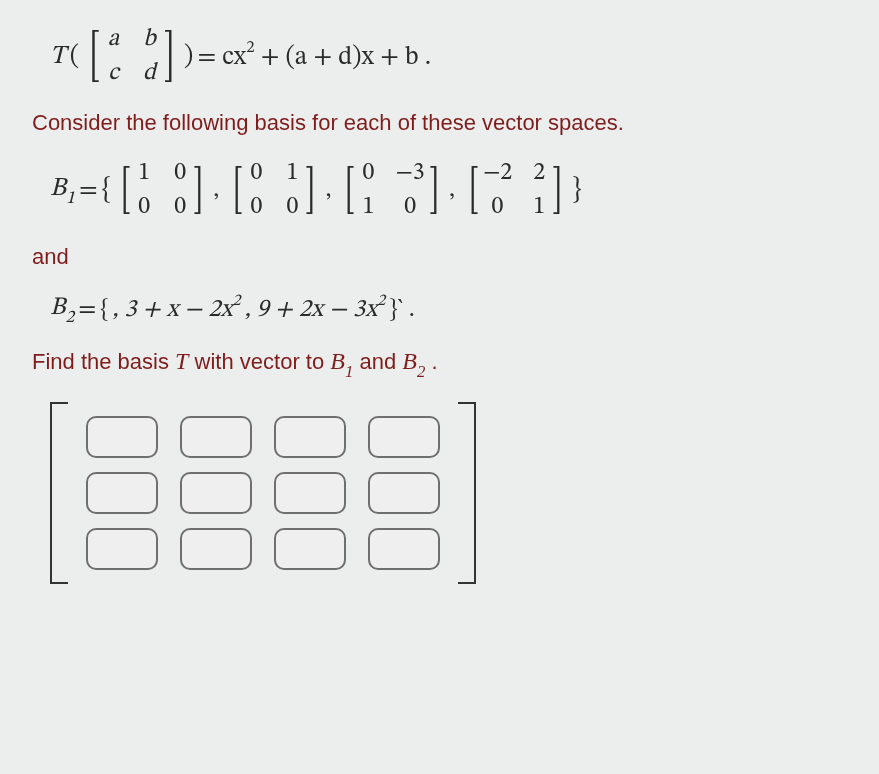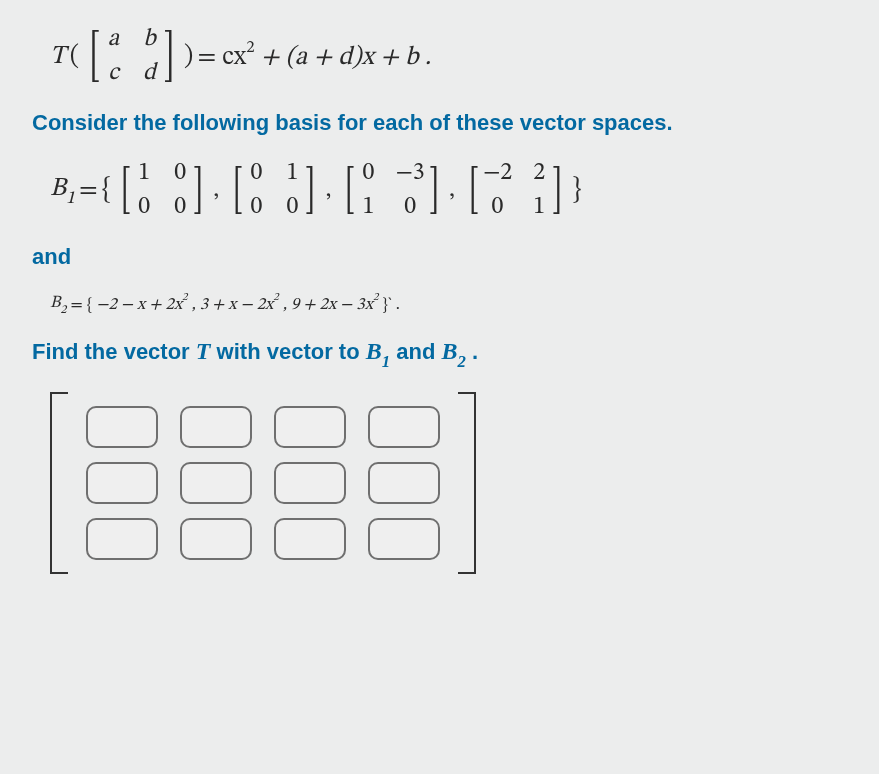--- a/index.html
+++ b/index.html
@@ -18,22 +18,21 @@
     display: flex;
     align-items: center;
     gap: 4px;
   }
   .ital { font-style: italic; }
   .sup { font-size: 0.65em; vertical-align: super; position: relative; top: -2px; }
   .sub { font-size: 0.7em; vertical-align: sub; position: relative; top: 2px; }
   .prose {
     font-family: Verdana, Arial, sans-serif;
     font-size: 22px;
-    color: #0369a1;
-    font-weight: bold;
+    color: #7f1d1d;
   }
   .bracket-matrix {
     display: inline-flex;
     align-items: center;
     margin: 0 2px;
   }
   .bracket {
     font-size: 56px;
     line-height: 48px;
     font-weight: 300;
@@ -99,21 +98,21 @@
       <span class="bracket">[</span>
       <span class="mcells">
         <span>a</span>
         <span>b</span>
         <span>c</span>
         <span>d</span>
       </span>
       <span class="bracket">]</span>
     </span>
     <span>)</span>
-    <span class="ital" style="font-style:normal"><span style=""> = cx</span><span class="sup">2</span><span style="font-style:italic"> + (a + d)x + b .</span></span>
+    <span class="ital" style="font-style:normal"><span style=""> = cx</span><span class="sup">2</span><span style=""> + (a + d)x + b .</span></span>
   </div>
 </div>
 
 <div class="block prose">Consider the following basis for each of these vector spaces.</div>
 
 <div class="block indent">
   <div class="mathline">
     <span class="ital"><span>B</span><span class="sub">1</span></span>
     <span> =</span>
     <span class="curly">{</span>
@@ -164,33 +163,32 @@
       </span>
       <span class="bracket-sm">]</span>
     </span>
     <span class="curly">}</span>
   </div>
 </div>
 
 <div class="block prose">and</div>
 
 <div class="block indent">
-  <div class="mathline" style="font-size:17px">
+  <div class="mathline" style="font-size:25px">
     <span class="ital"><span>B</span><span class="sub">2</span></span>
     <span> =</span>
     <span>{</span>
-    <span class="ital"><span>−2 − x + 2x</span><span class="sup">2</span></span>
     <span class="ital"><span>, 3 + x − 2x</span><span class="sup">2</span></span>
     <span class="ital"><span>, 9 + 2x − 3x</span><span class="sup">2</span></span>
     <span>}` .</span>
   </div>
 </div>
 
 <div class="block prose">
-  <span>Find the vector </span>
+  <span>Find the basis </span>
   <span class="ital" style="font-family:Georgia,serif;font-size:24px">T</span>
   <span>  with vector to  </span>
   <span class="ital" style="font-family:Georgia,serif;font-size:24px"><span>B</span><span class="sub">1</span></span>
   <span>  and  </span>
   <span class="ital" style="font-family:Georgia,serif;font-size:24px"><span>B</span><span class="sub">2</span></span>
   <span> .</span>
 </div>
 
 <div class="block indent">
   <div class="answer-matrix">

